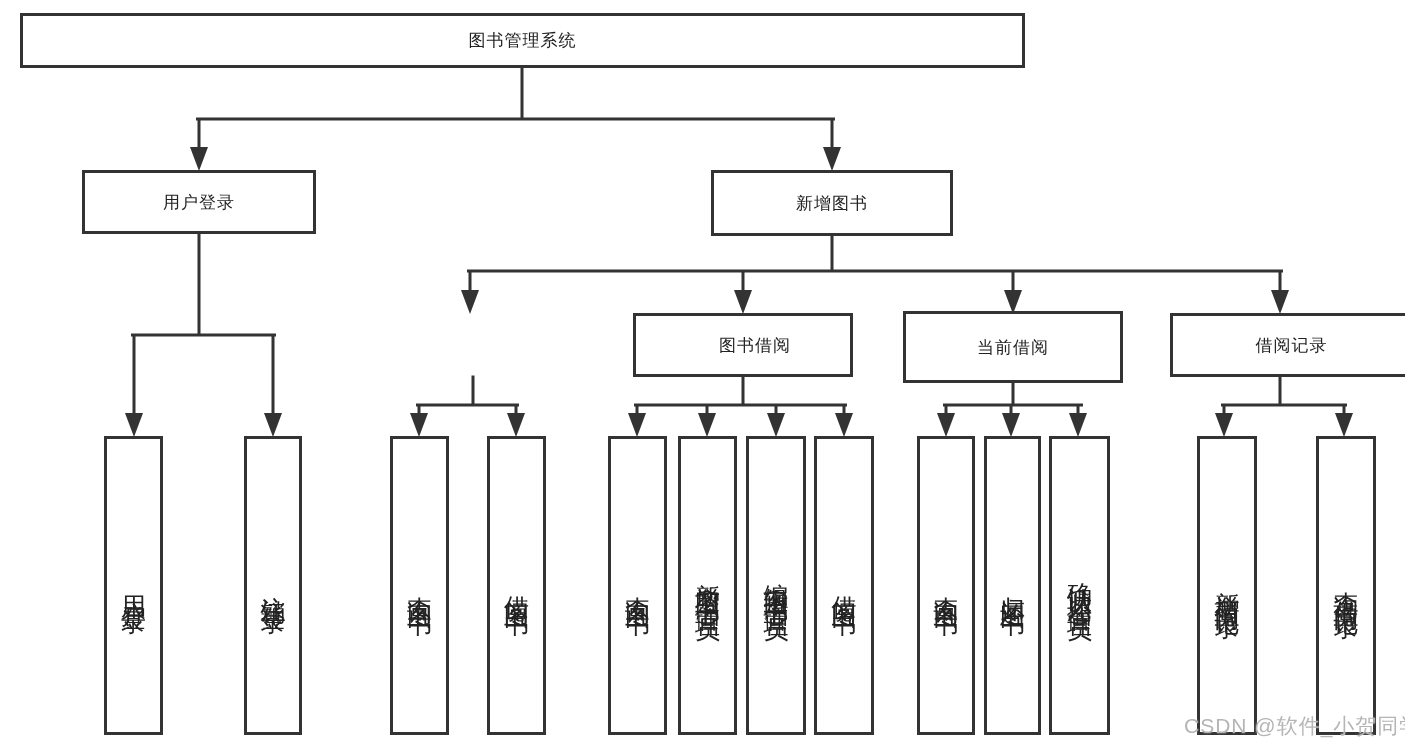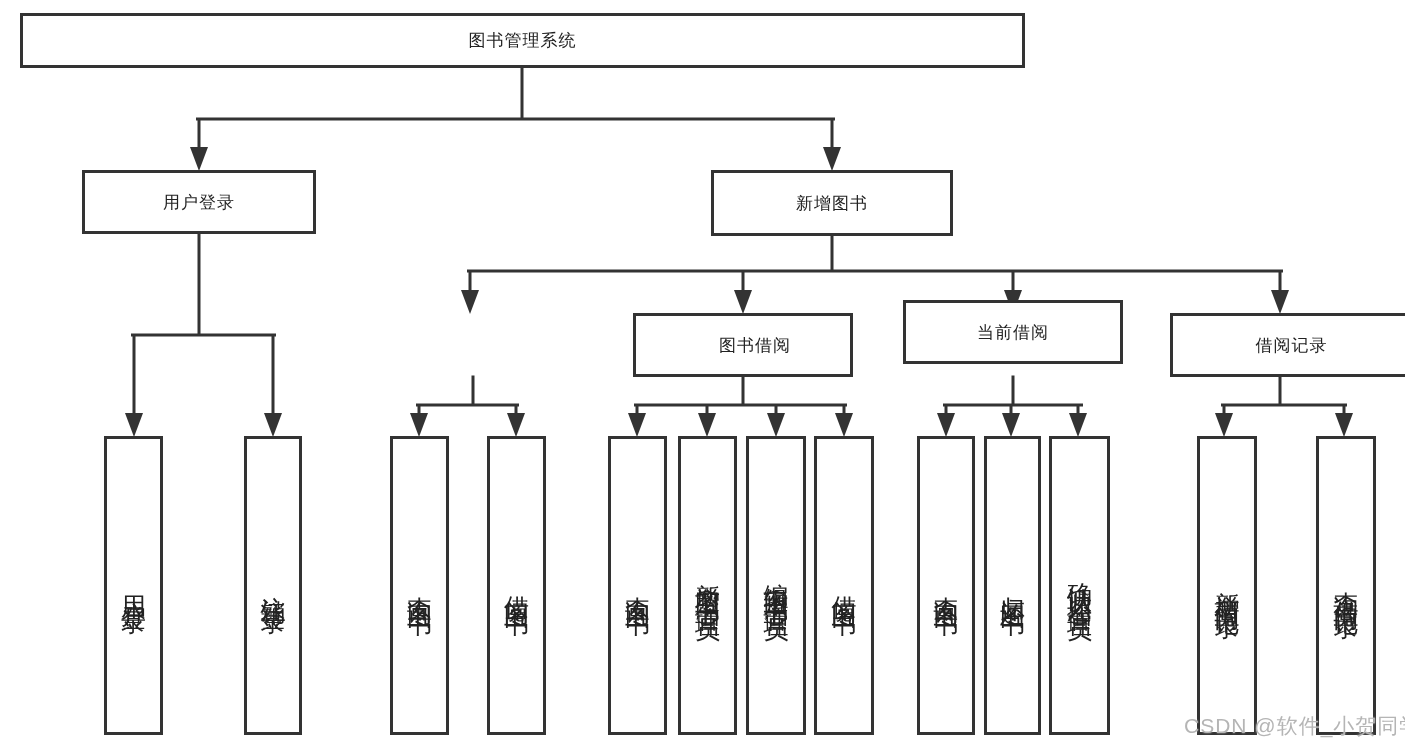--- a/index.html
+++ b/index.html
@@ -78,21 +78,21 @@
       <polygon points="1215,413 1233,413 1224,437" fill="#333333"></polygon>
       <polygon points="1335,413 1353,413 1344,437" fill="#333333"></polygon>
     </svg>
 
   <div class="node hnode" style="left:20px;top:13px;width:1005px;height:55px;">图书管理系统</div>
 
   <div class="node hnode" style="left:82px;top:170px;width:234px;height:64px;">用户登录</div>
   <div class="node hnode" style="left:711px;top:170px;width:242px;height:66px;">新增图书</div>
 
   <div class="node hnode" style="left:633px;top:313px;width:220px;height:64px;padding-left:24px;">图书借阅</div>
-  <div class="node hnode" style="left:903px;top:300px;width:220px;height:64px;">当前借阅</div>
+  <div class="node hnode" style="left:903px;top:311px;width:220px;height:72px;">当前借阅</div>
   <div class="node hnode" style="left:1170px;top:313px;width:243px;height:64px;">借阅记录</div>
 
   <div class="node vnode" style="left:104px;top:436px;width:59px;height:299px;">用户登录</div>
   <div class="node vnode" style="left:244px;top:436px;width:58px;height:299px;">注销登录</div>
 
   <div class="node vnode" style="left:390px;top:436px;width:59px;height:299px;">查询图书</div>
   <div class="node vnode" style="left:487px;top:436px;width:59px;height:299px;">借阅图书</div>
 
   <div class="node vnode" style="left:608px;top:436px;width:59px;height:299px;">查询图书</div>
   <div class="node vnode" style="left:678px;top:436px;width:59px;height:299px;">新增图书（管理员）</div>

